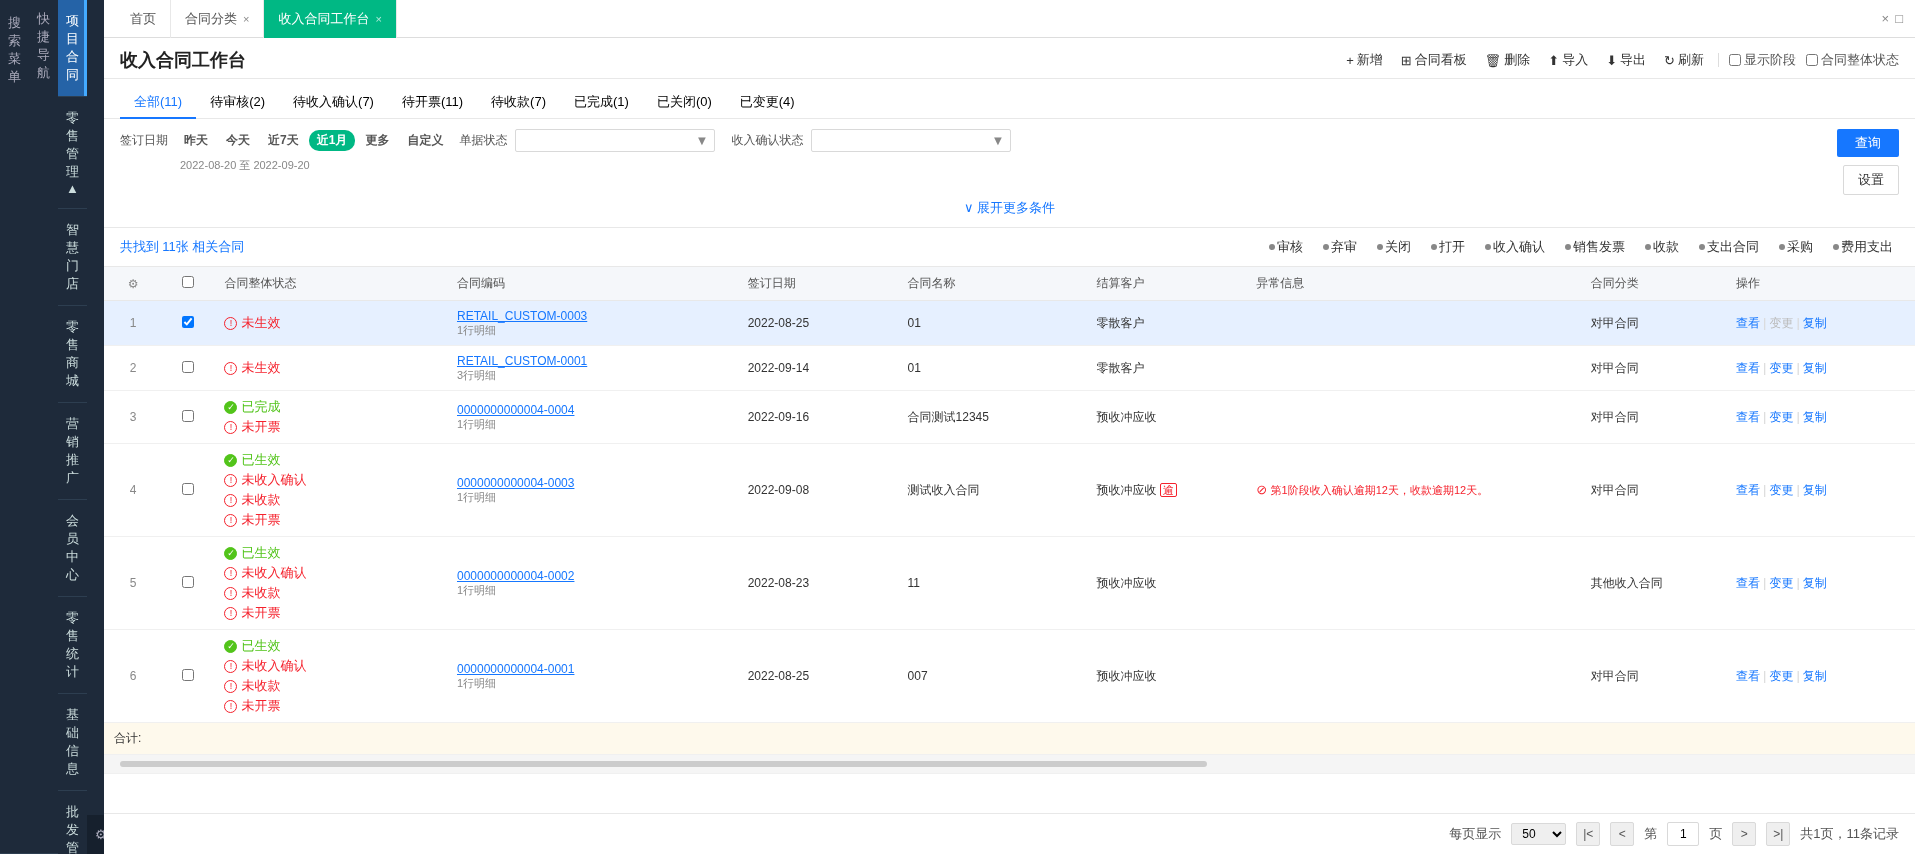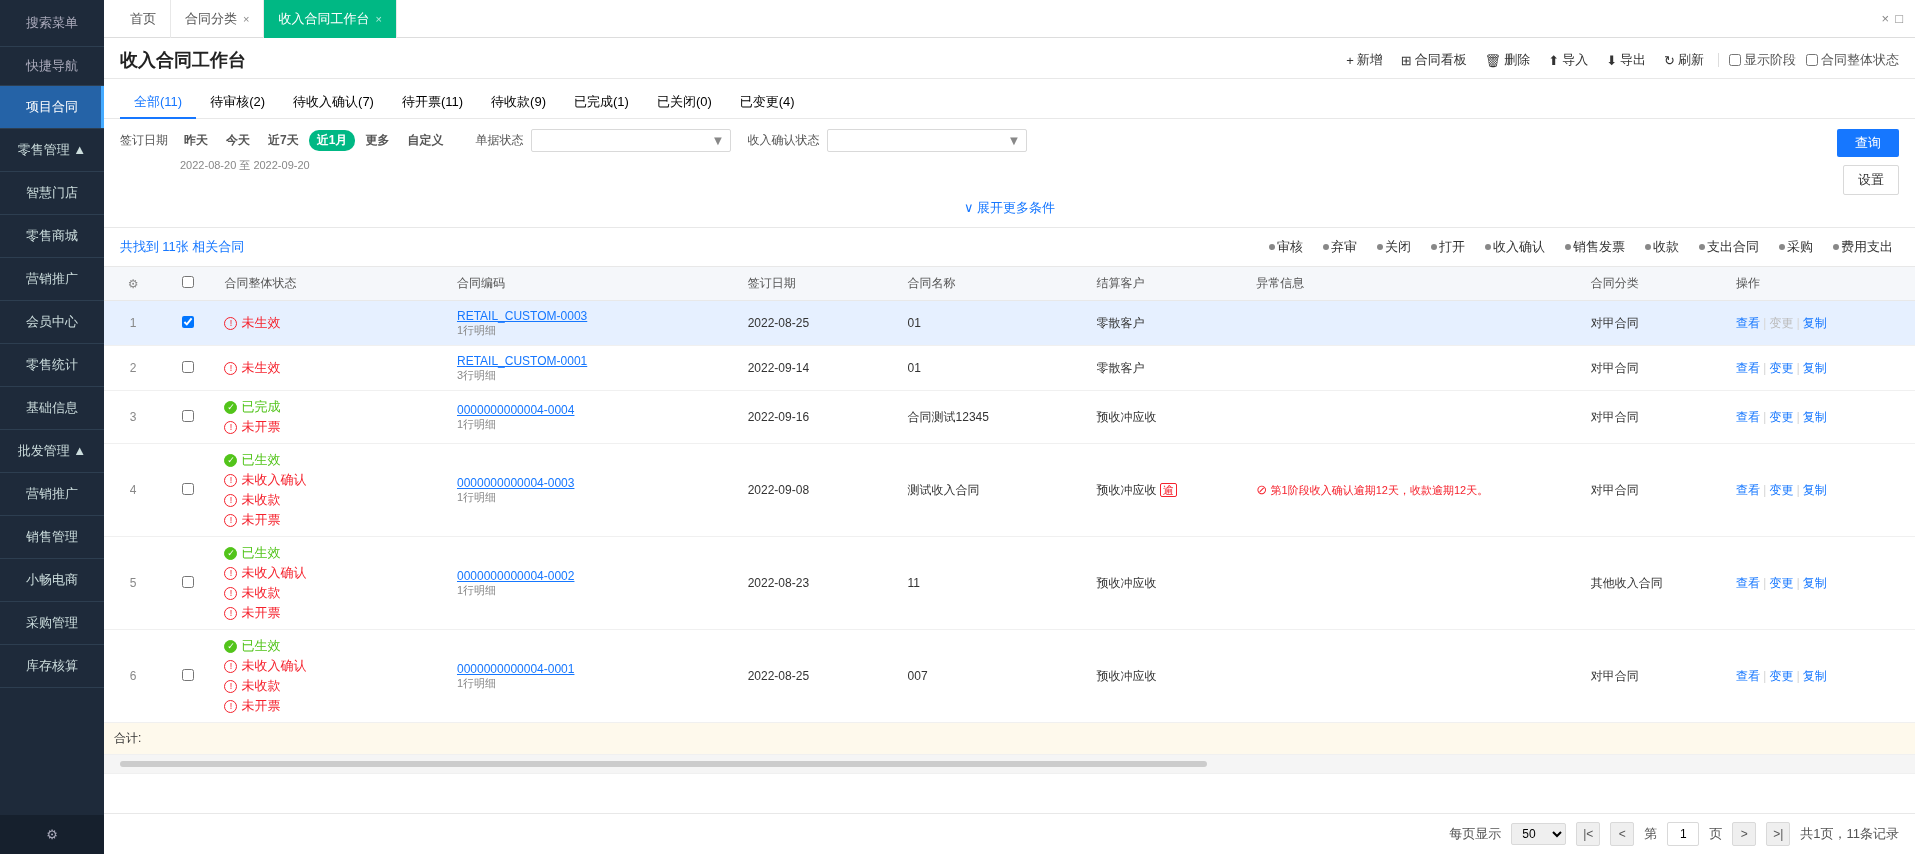--- a/index.html
+++ b/index.html
@@ -1,19 +1,19 @@
 <!DOCTYPE html>
 <html><head>
   <meta charset="utf-8">
   <style>
     * { box-sizing: border-box; margin: 0; padding: 0; font-family: 'Microsoft YaHei', '微软雅黑', Arial, sans-serif; font-size: 13px; }
     body { display: flex; height: 854px; overflow: hidden; background: #f0f2f5; }
 
     
-    .sidebar { width: 104px; background: #1e2a3a; color: #cdd; display: flex; flex-direction: column; height: 100%; flex-shrink: 0; }
+    .sidebar { width: 104px; background: #1e2a3a; color: #cdd; display: flex; flex-direction: row; height: 100%; flex-shrink: 0; }
     .sidebar-search { padding: 14px 8px; color: #aab; font-size: 13px; cursor: pointer; text-align: center; border-bottom: 1px solid #2d3e50; }
     .sidebar-nav { padding: 10px 8px; color: #aab; font-size: 13px; cursor: pointer; text-align: center; border-bottom: 1px solid #2d3e50; }
     .sidebar-item { padding: 12px 8px; color: #cdd; font-size: 13px; cursor: pointer; text-align: center; border-bottom: 1px solid #2d3e50; position: relative; }
     .sidebar-item.active { background: #2563a7; color: #fff; }
     .sidebar-item.active::after { content: ''; position: absolute; right: 0; top: 0; bottom: 0; width: 3px; background: #4af; }
     .sidebar-bottom { margin-top: auto; }
     .sidebar-gear { padding: 12px 8px; color: #aab; text-align: center; cursor: pointer; background: #16202d; }
 
     
     .main { flex: 1; display: flex; flex-direction: column; overflow: hidden; }
@@ -190,40 +190,40 @@
           </label>
         </div>
     </div>
   </div>
 
   <div class="sub-tabs" id="sub-tabs-container">
       <div class="sub-tab active">全部(11)</div>
       <div class="sub-tab">待审核(2)</div>
       <div class="sub-tab">待收入确认(7)</div>
       <div class="sub-tab">待开票(11)</div>
-      <div class="sub-tab">待收款(9)</div>
+      <div class="sub-tab">待收款(7)</div>
       <div class="sub-tab">已完成(1)</div>
       <div class="sub-tab">已关闭(0)</div>
       <div class="sub-tab">已变更(4)</div>
     </div>
 
   <div class="filter-bar">
     <div class="filter-main">
       <div class="filter-left">
         <div class="filter-row">
           <span class="filter-label">签订日期</span>
           <div id="date-btns-container" style="display:flex;align-items:center;gap:2px;font-weight:bold;">
               <span class="date-btn">昨天</span>
               <span class="date-btn">今天</span>
               <span class="date-btn">近7天</span>
               <span class="date-btn active">近1月</span>
               <span class="date-btn">更多</span>
               <span class="date-btn">自定义</span>
             </div>
-          <div style="display:flex;align-items:center;gap:16px;margin-left:16px;">
+          <div style="display:flex;align-items:center;gap:16px;margin-left:0;">
             <div style="display:flex;flex-direction:column;gap:4px;">
               <div style="display:flex;align-items:center;gap:8px;">
                 <span class="filter-label">单据状态</span>
                 <div class="filter-select" style="min-width:200px;">
                   <span></span>
                   <span class="caret">▼</span>
                 </div>
               </div>
             </div>
             <div style="display:flex;flex-direction:column;gap:4px;justify-content:center;">

